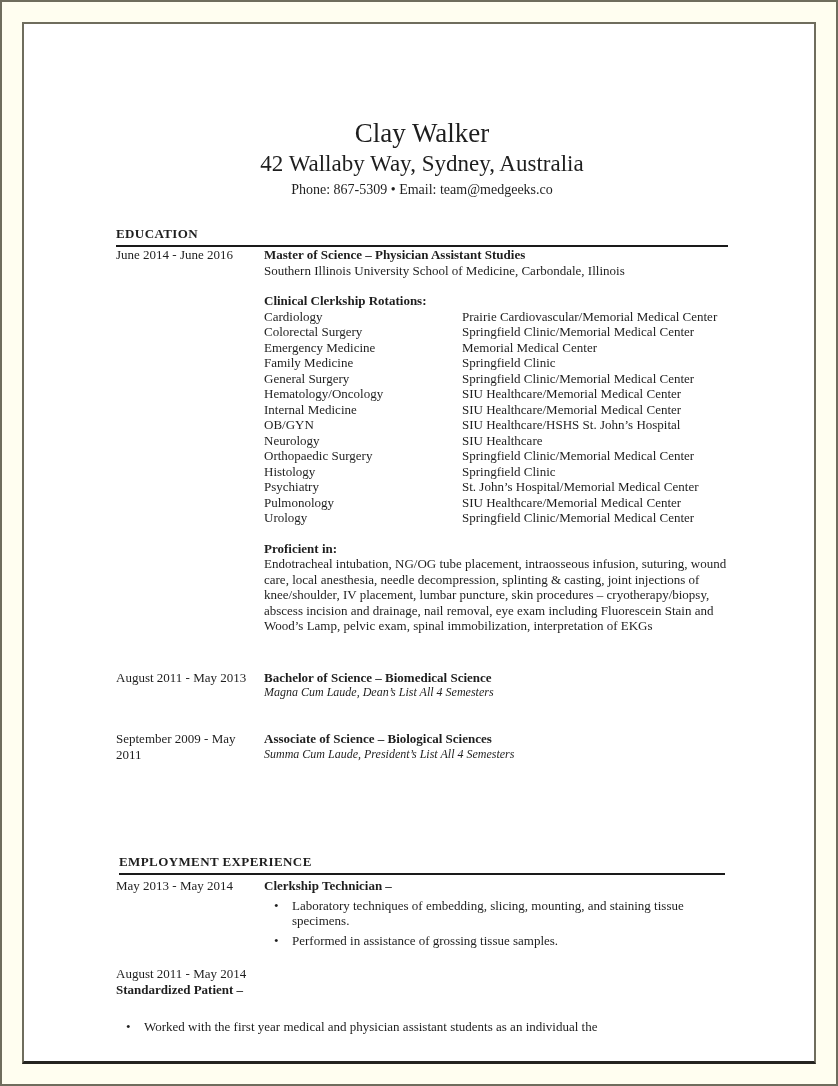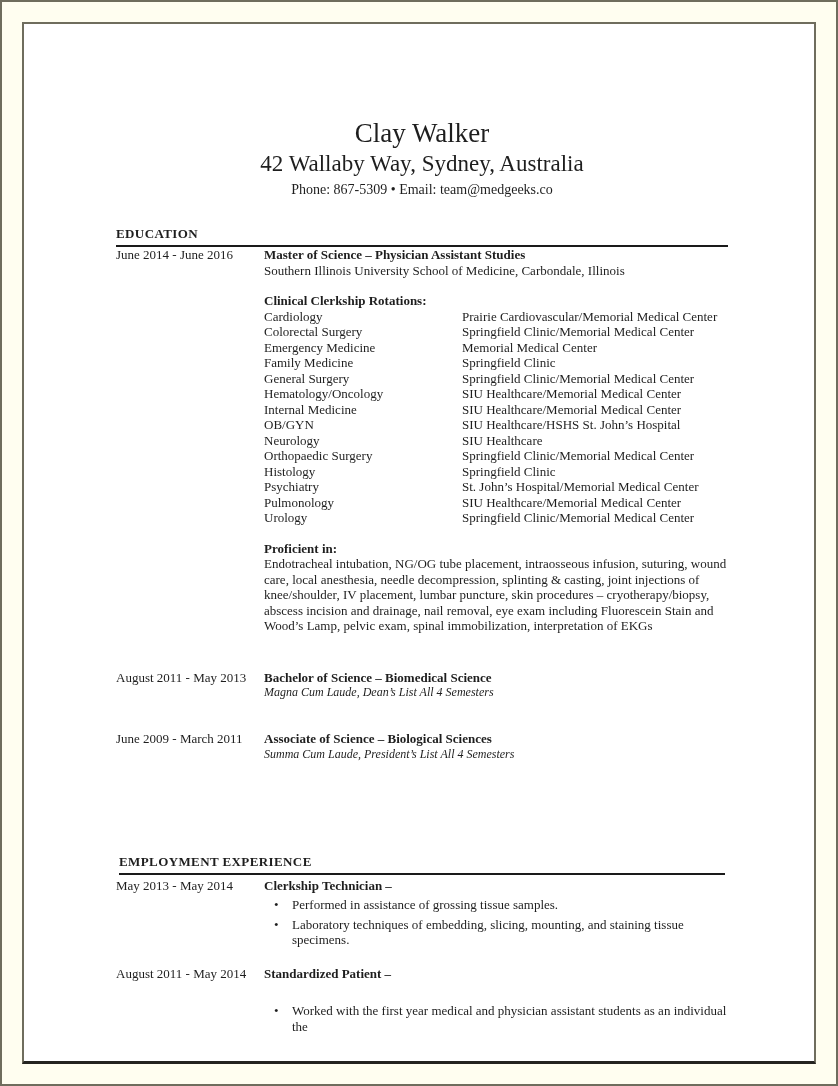--- a/index.html
+++ b/index.html
@@ -55,21 +55,21 @@
   
   .honors { font-style: italic; font-size: 12px; line-height: 15px; }
   .edu-entry-2 { margin-top: 36px; }
   .edu-entry-3 { margin-top: 31px; }
   
   .bullets { margin-top: 2px; }
   .bullet-row { display: flex; margin-top: 4px; }
   .bullet-dot { flex: none; width: 28px; box-sizing: border-box; padding-left: 10px; }
   .bullet-dot::before { content: "\2022"; }
   .bullet-text { flex: 1; }
-  .emp-entry-2 { margin-top: 18px; }
+  .emp-entry-2 { margin-top: 18px; flex-direction: column; }
   .bullets-gapped { margin-top: 22px; }
 </style>
 </head>
 <body>
 
 <div class="page">
   <div class="page-inner">
 
     <header class="resume-header">
       <div class="person-name">Clay Walker</div>
@@ -155,43 +155,43 @@
 
       <div class="entry edu-entry-2">
         <div class="date-col">August 2011 - May 2013</div>
         <div class="content-col">
           <div class="bold">Bachelor of Science – Biomedical Science</div>
           <div class="honors">Magna Cum Laude, Dean’s List All 4 Semesters</div>
         </div>
       </div>
 
       <div class="entry edu-entry-3">
-        <div class="date-col">June 2009 - March 2011</div>
+        <div class="date-col">September 2009 - May 2011</div>
         <div class="content-col">
           <div class="bold">Associate of Science – Biological Sciences</div>
           <div class="honors">Summa Cum Laude, President’s List All 4 Semesters</div>
         </div>
       </div>
     </section>
 
     <section class="section section-employment">
       <h2 class="section-heading" style="margin:3px;">EMPLOYMENT EXPERIENCE</h2>
 
       <div class="entry entry-first">
         <div class="date-col">May 2013 - May 2014</div>
         <div class="content-col">
           <div class="bold">Clerkship Technician –</div>
           <div class="bullets">
             <div class="bullet-row">
               <span class="bullet-dot"></span>
-              <span class="bullet-text">Performed in assistance of grossing tissue samples.</span>
+              <span class="bullet-text">Laboratory techniques of embedding, slicing, mounting, and staining tissue specimens.</span>
             </div>
             <div class="bullet-row">
               <span class="bullet-dot"></span>
-              <span class="bullet-text">Laboratory techniques of embedding, slicing, mounting, and staining tissue specimens.</span>
+              <span class="bullet-text">Performed in assistance of grossing tissue samples.</span>
             </div>
           </div>
         </div>
       </div>
 
       <div class="entry emp-entry-2">
         <div class="date-col">August 2011 - May 2014</div>
         <div class="content-col">
           <div class="bold">Standardized Patient –</div>
           <div class="bullets bullets-gapped">

